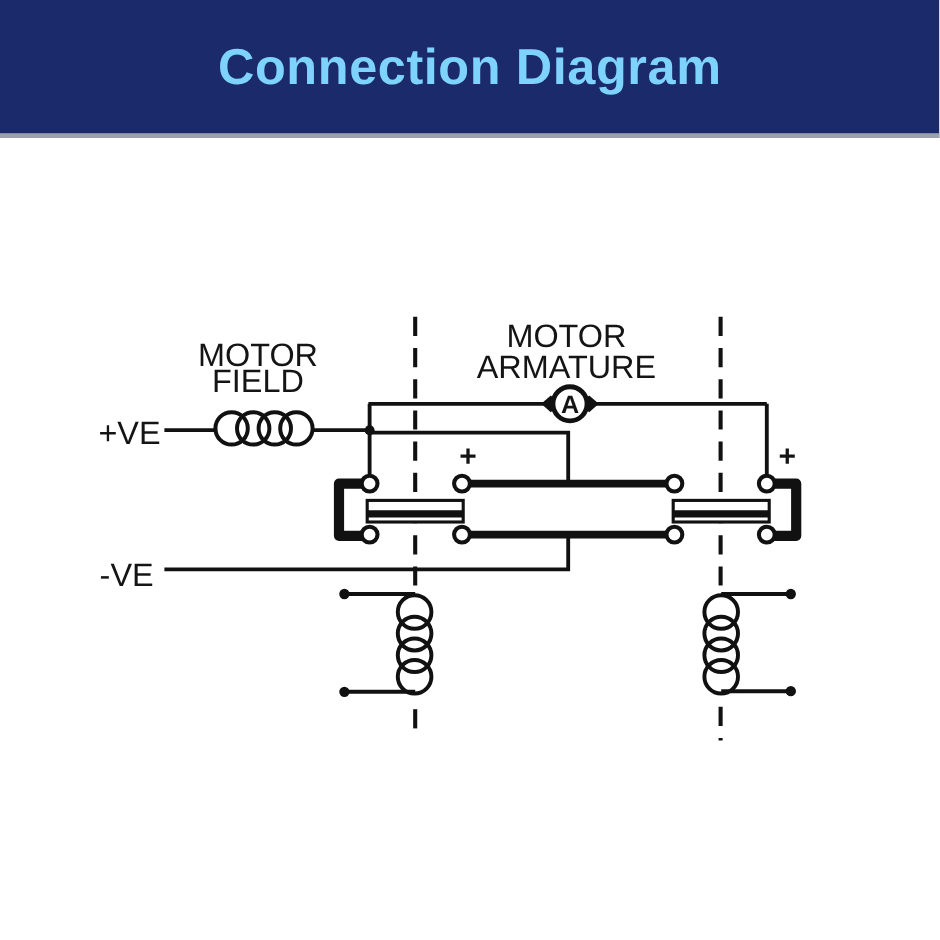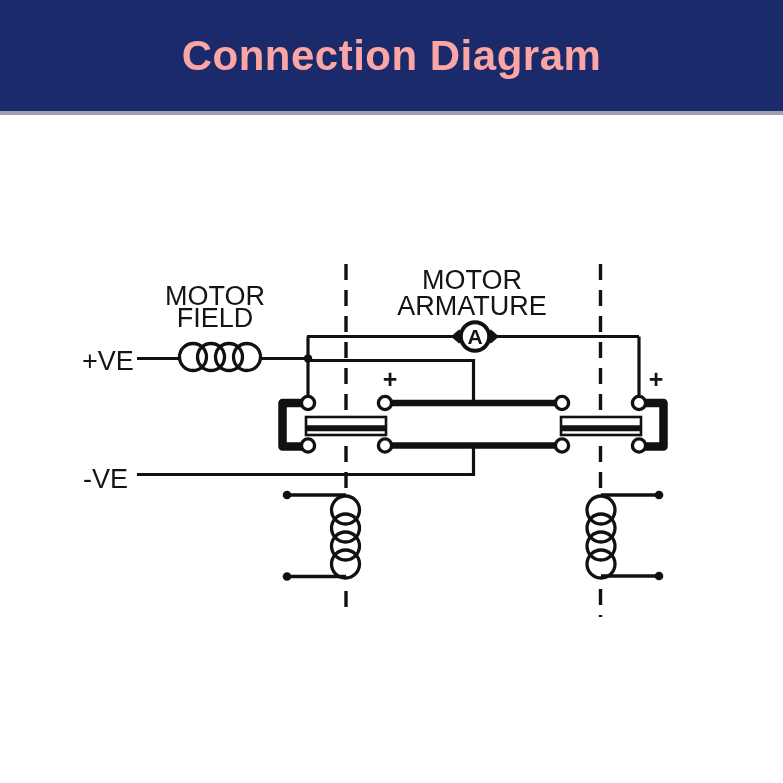--- a/index.html
+++ b/index.html
@@ -22,21 +22,21 @@
     right: 0;
     height: 111px;
     background: #1a2a6a;
     border-bottom: 4px solid #9ba1ae;
     display: flex;
     align-items: center;
     justify-content: center;
   }
   .header h1 {
     margin: 0;
-    color: #fca5a5;
+    color: #7dd3fc;
     font-size: 42px;
     font-weight: bold;
     letter-spacing: 0.5px;
   }
   svg.diagram {
     position: absolute;
     left: 0;
     top: 0;
     width: 783px;
     height: 783px;

